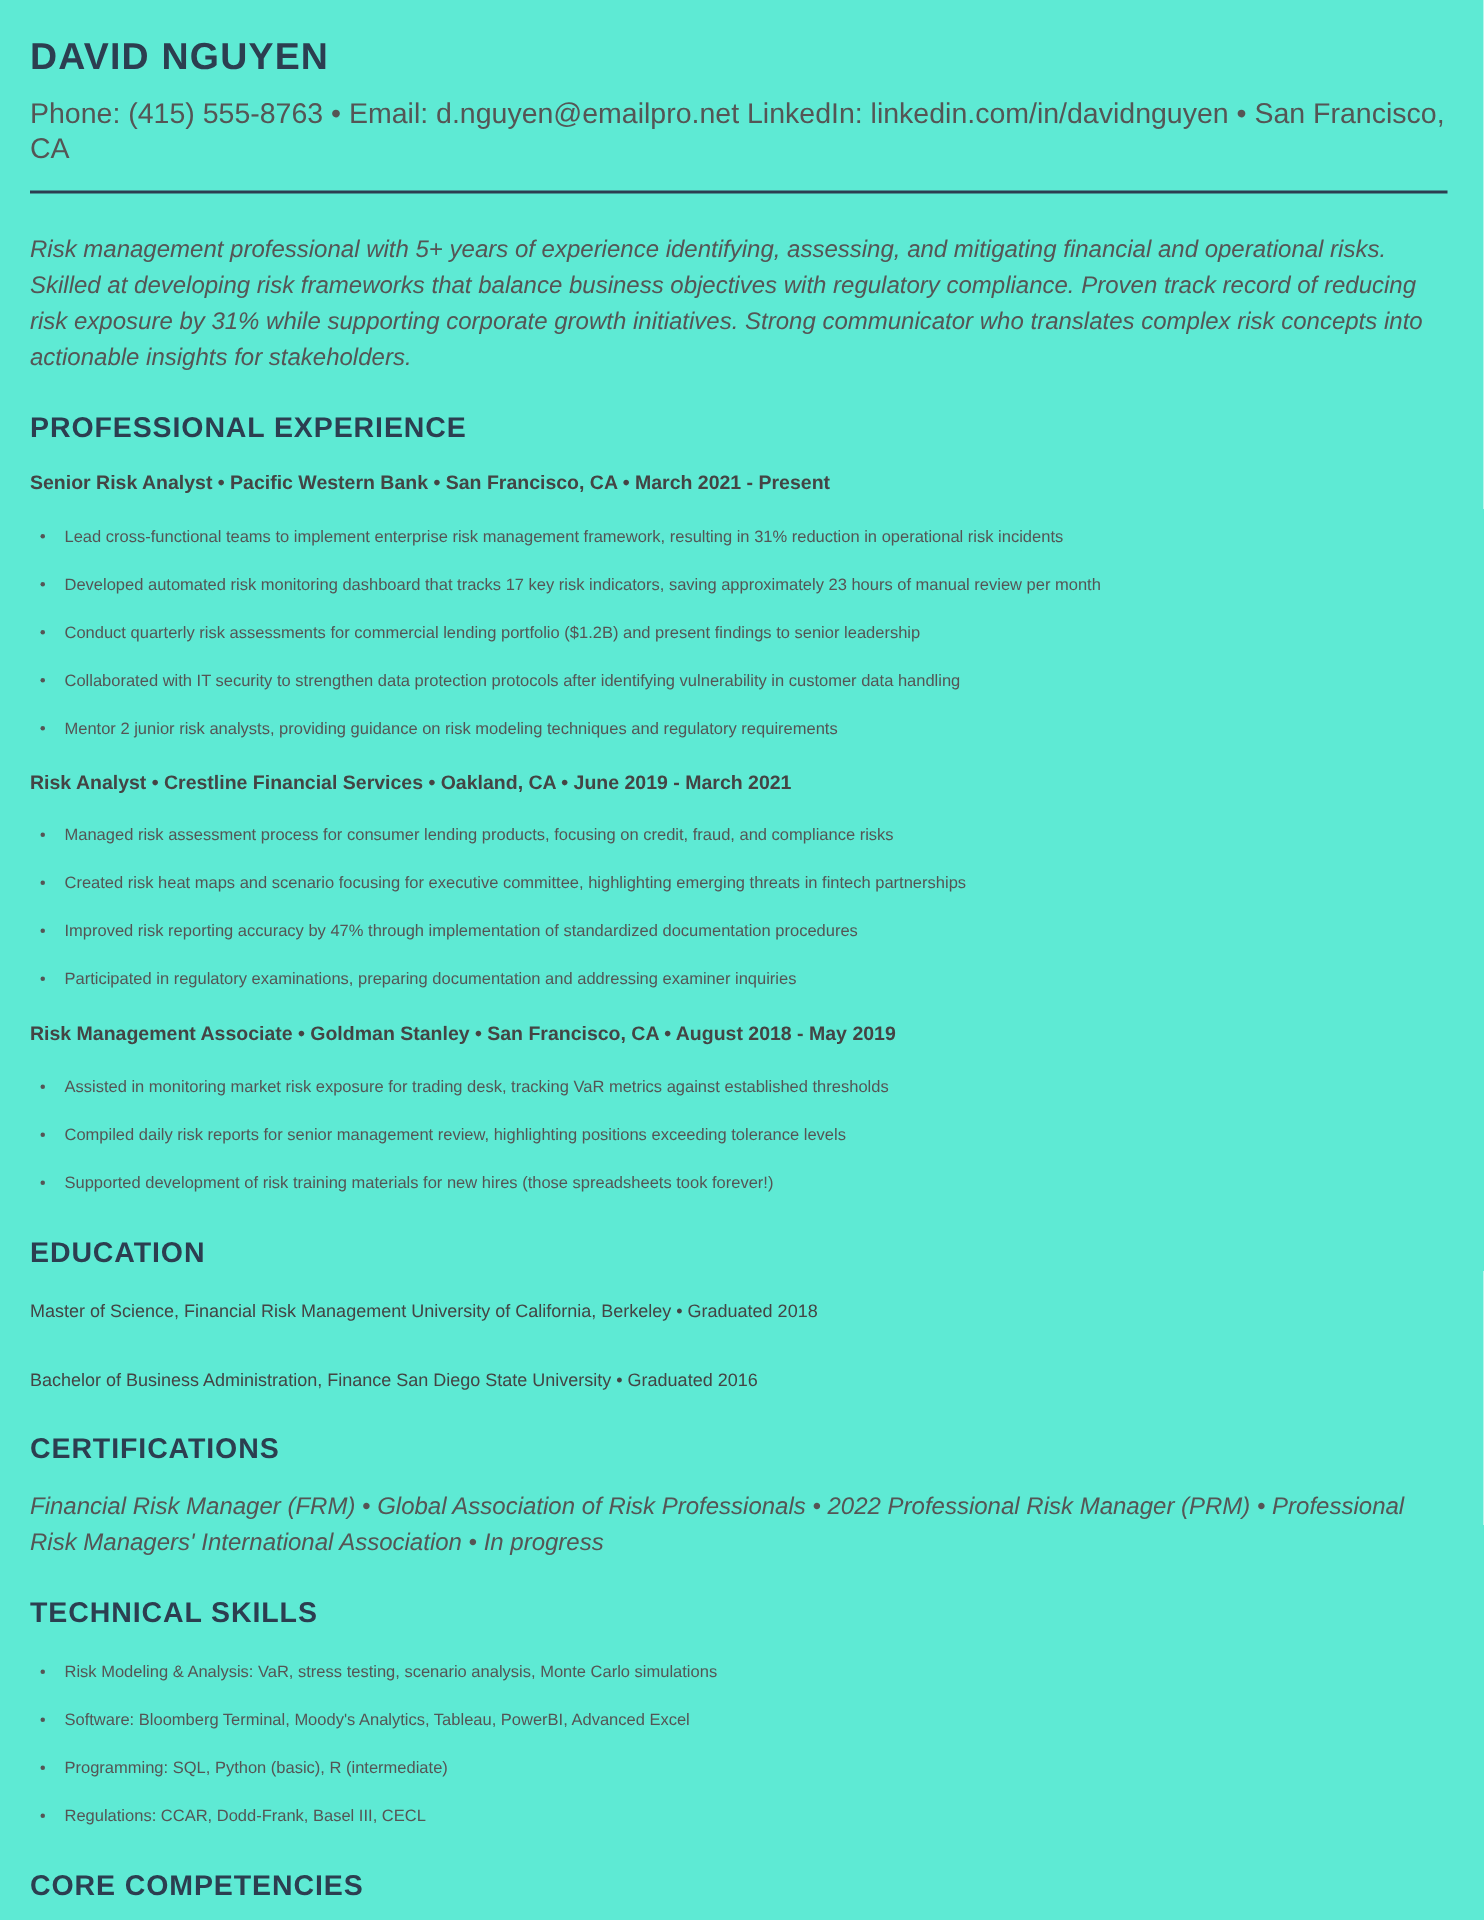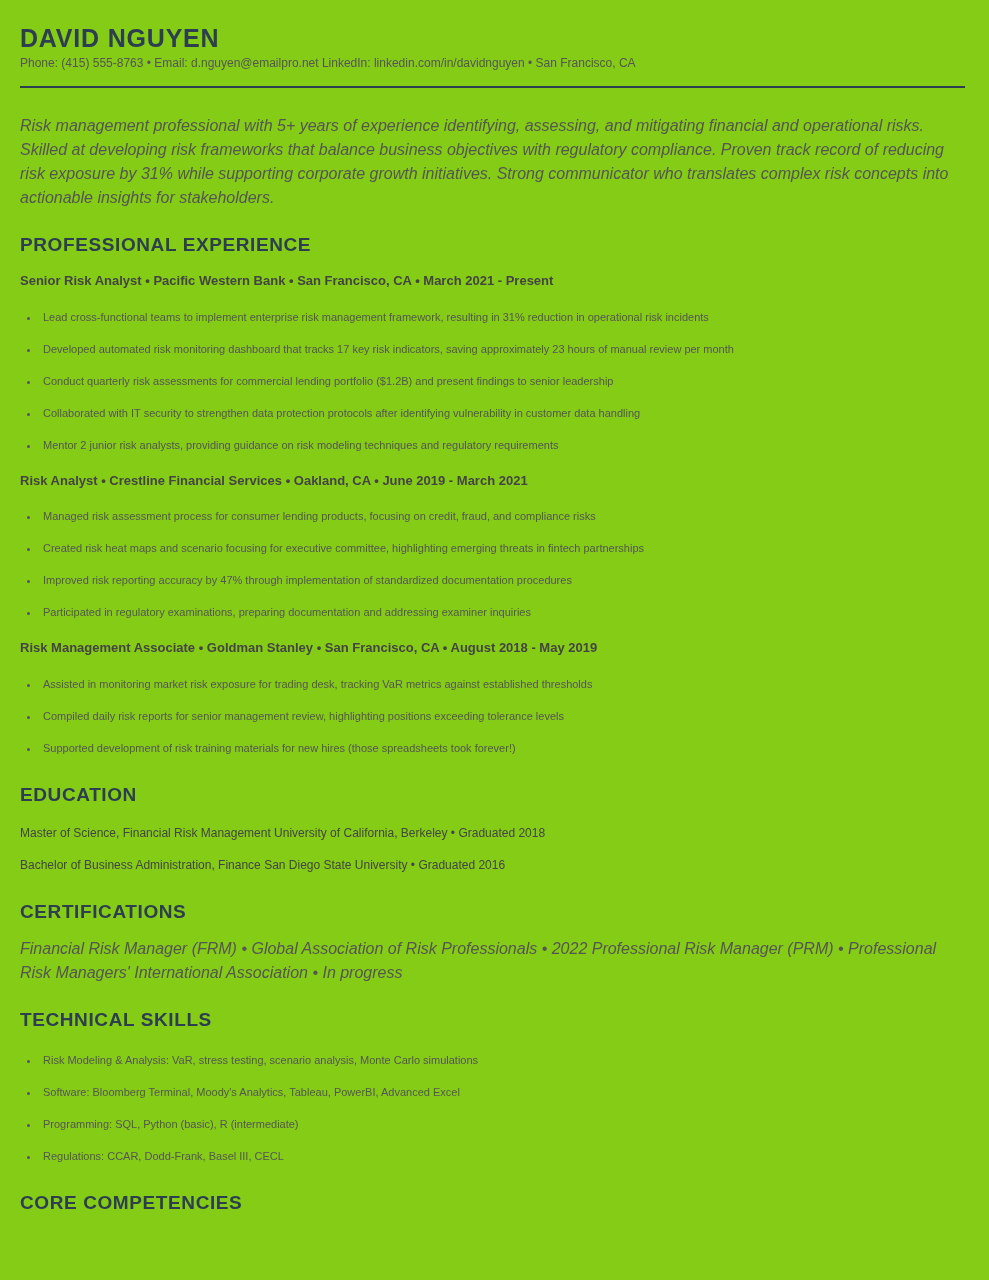--- a/index.html
+++ b/index.html
@@ -4,37 +4,37 @@
 <style>
   html, body {
     margin: 0;
     padding: 0;
     background: #ffffff;
   }
   .page {
     width: 989px;
     height: 1280px;
     overflow: hidden;
-    background: #84cc16;
+    background: #5eead4;
     box-sizing: border-box;
     padding: 0 24px 0 20px;
     font-family: "Liberation Sans", sans-serif;
     color: #555555;
   }
   .name {
     margin: 24px 0 0 0;
     font-size: 25px;
     font-weight: 700;
     letter-spacing: 0.8px;
     color: #2c3e50;
     line-height: 1.15;
   }
   .contact {
-    margin-top: 3px;
-    font-size: 12px;
+    margin-top: 13px;
+    font-size: 19px;
     color: #555555;
     line-height: 1.2;
   }
   .divider {
     border: none;
     border-top: 2px solid #2c3e50;
     margin: 16px 0 0 0;
   }
   .summary {
     margin: 26px 0 0 0;
@@ -74,21 +74,21 @@
     margin-bottom: 0;
   }
   .edu-entry {
     margin: 14px 0 0 0;
     font-size: 12px;
     font-weight: 400;
     color: #444444;
     line-height: 24px;
   }
   .edu-entry + .edu-entry {
-    margin-top: 8px;
+    margin-top: 22px;
   }
   .cert-text {
     margin: 14px 0 0 0;
     font-size: 16px;
     font-style: italic;
     color: #555555;
     line-height: 24px;
   }
 </style>
 </head>

